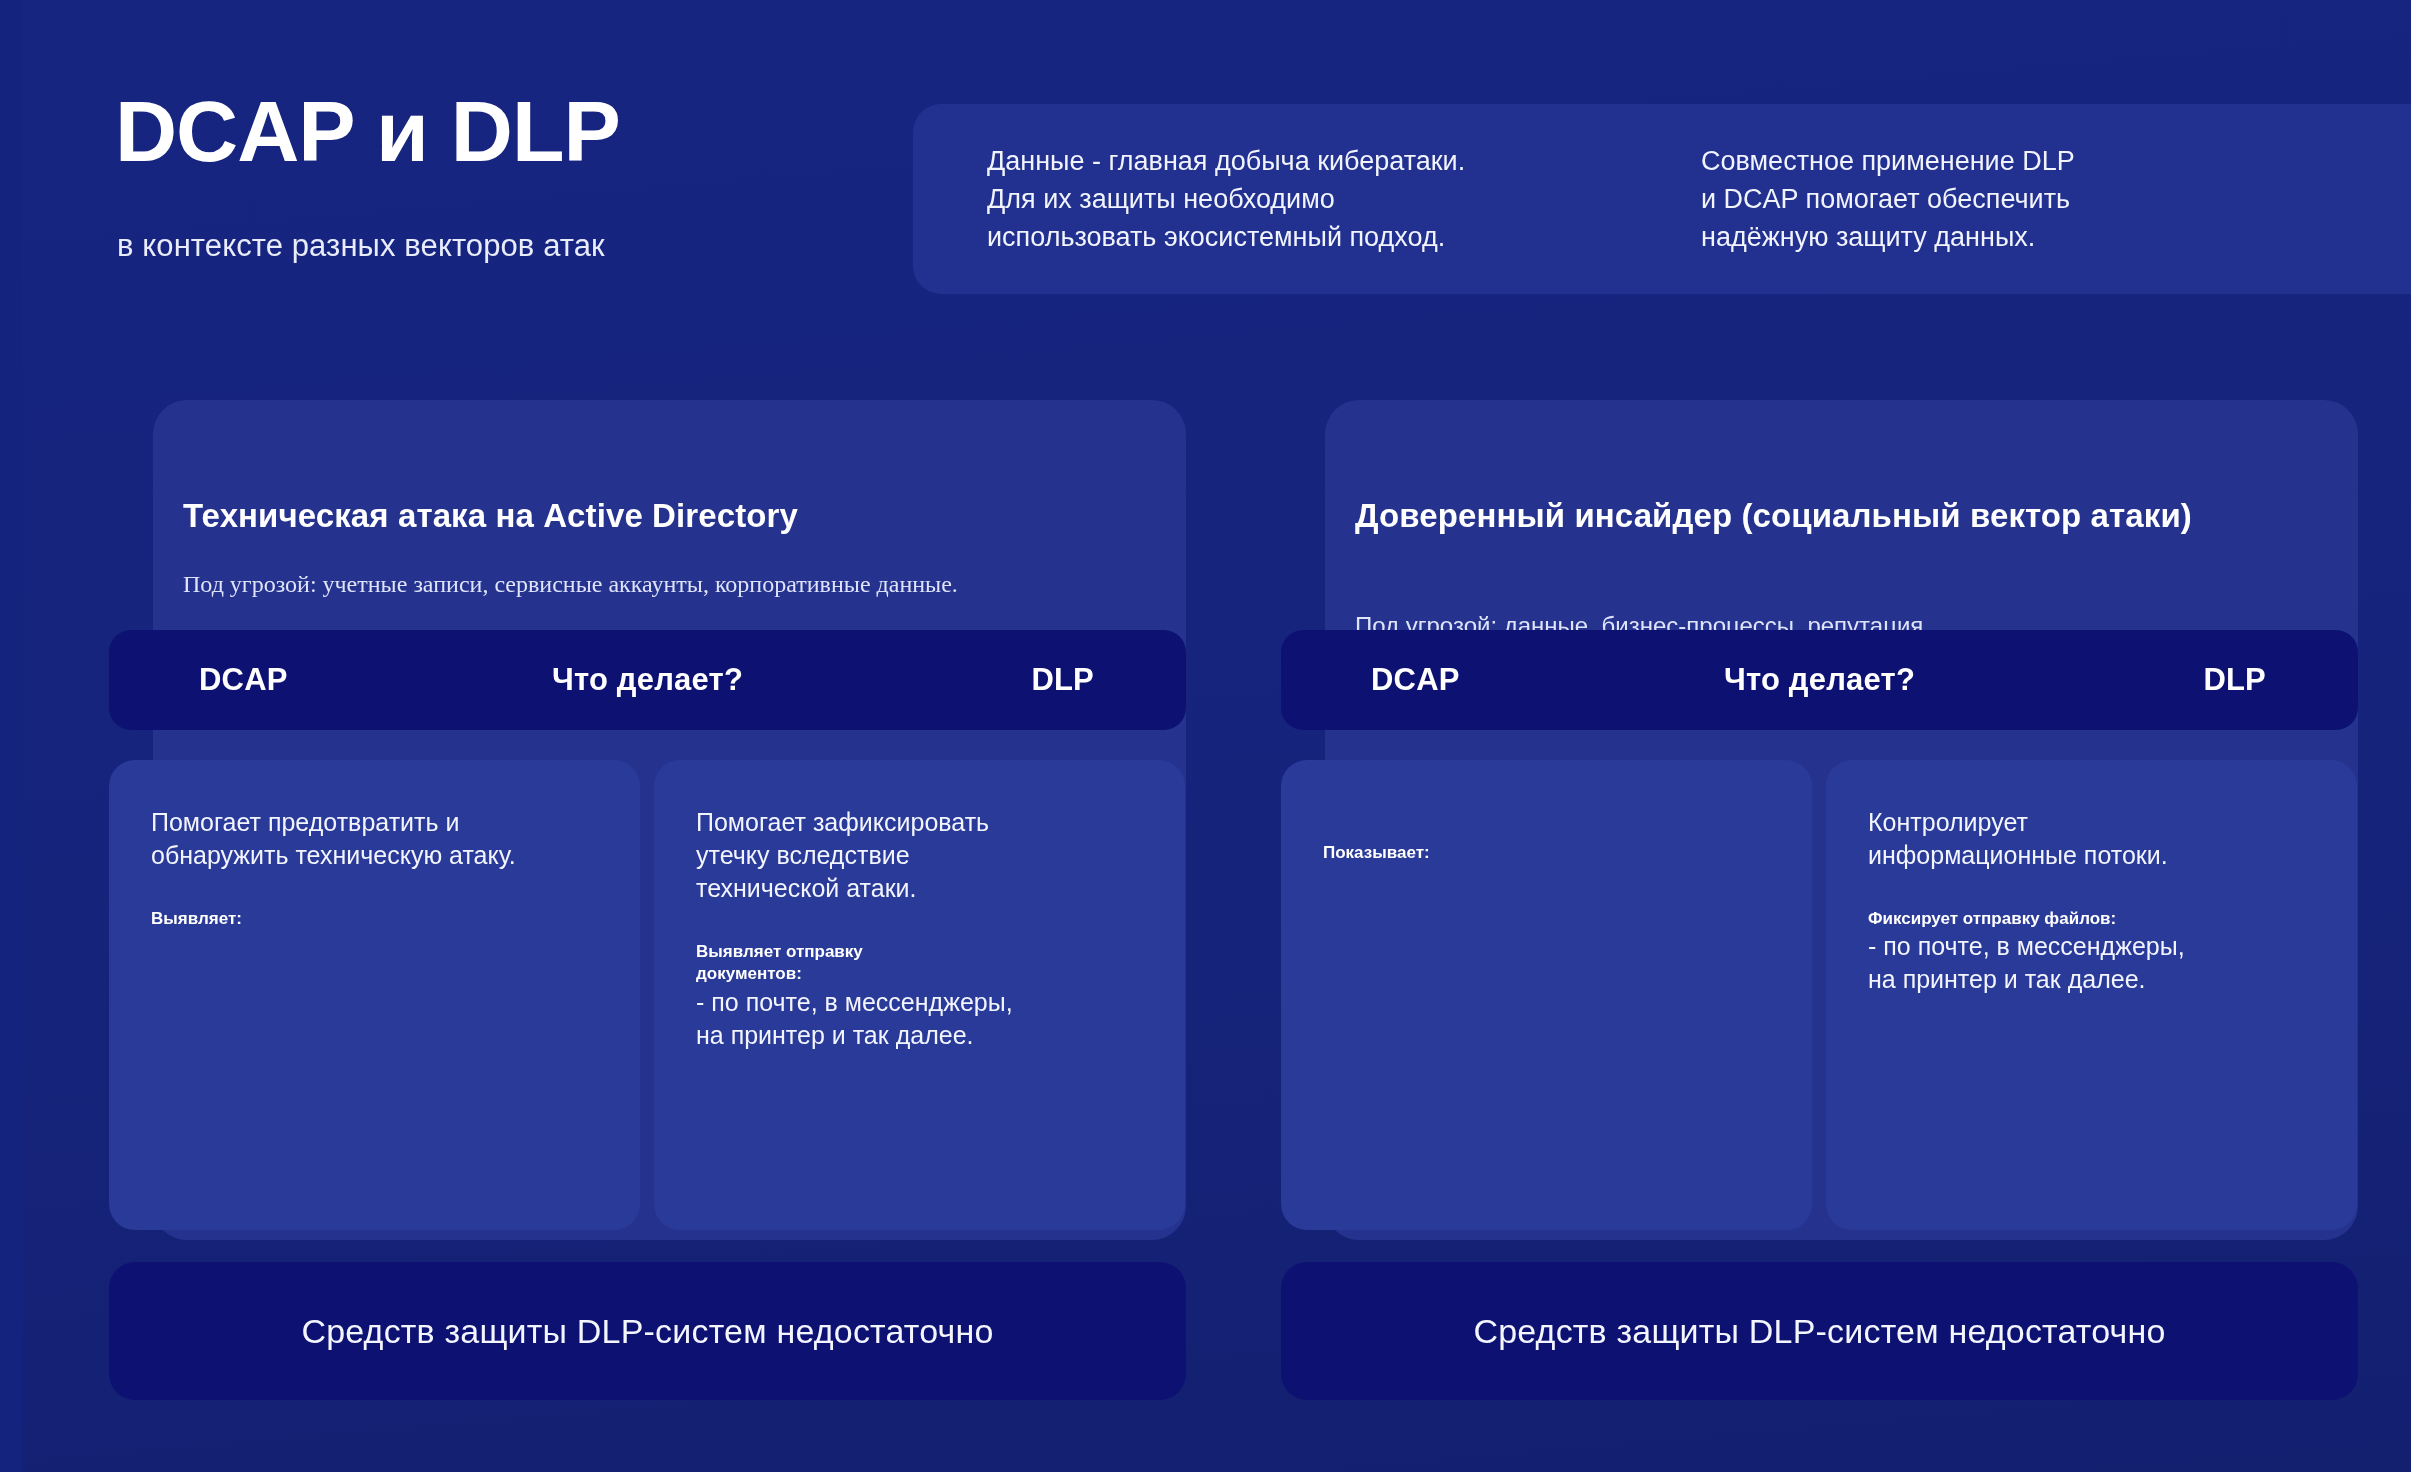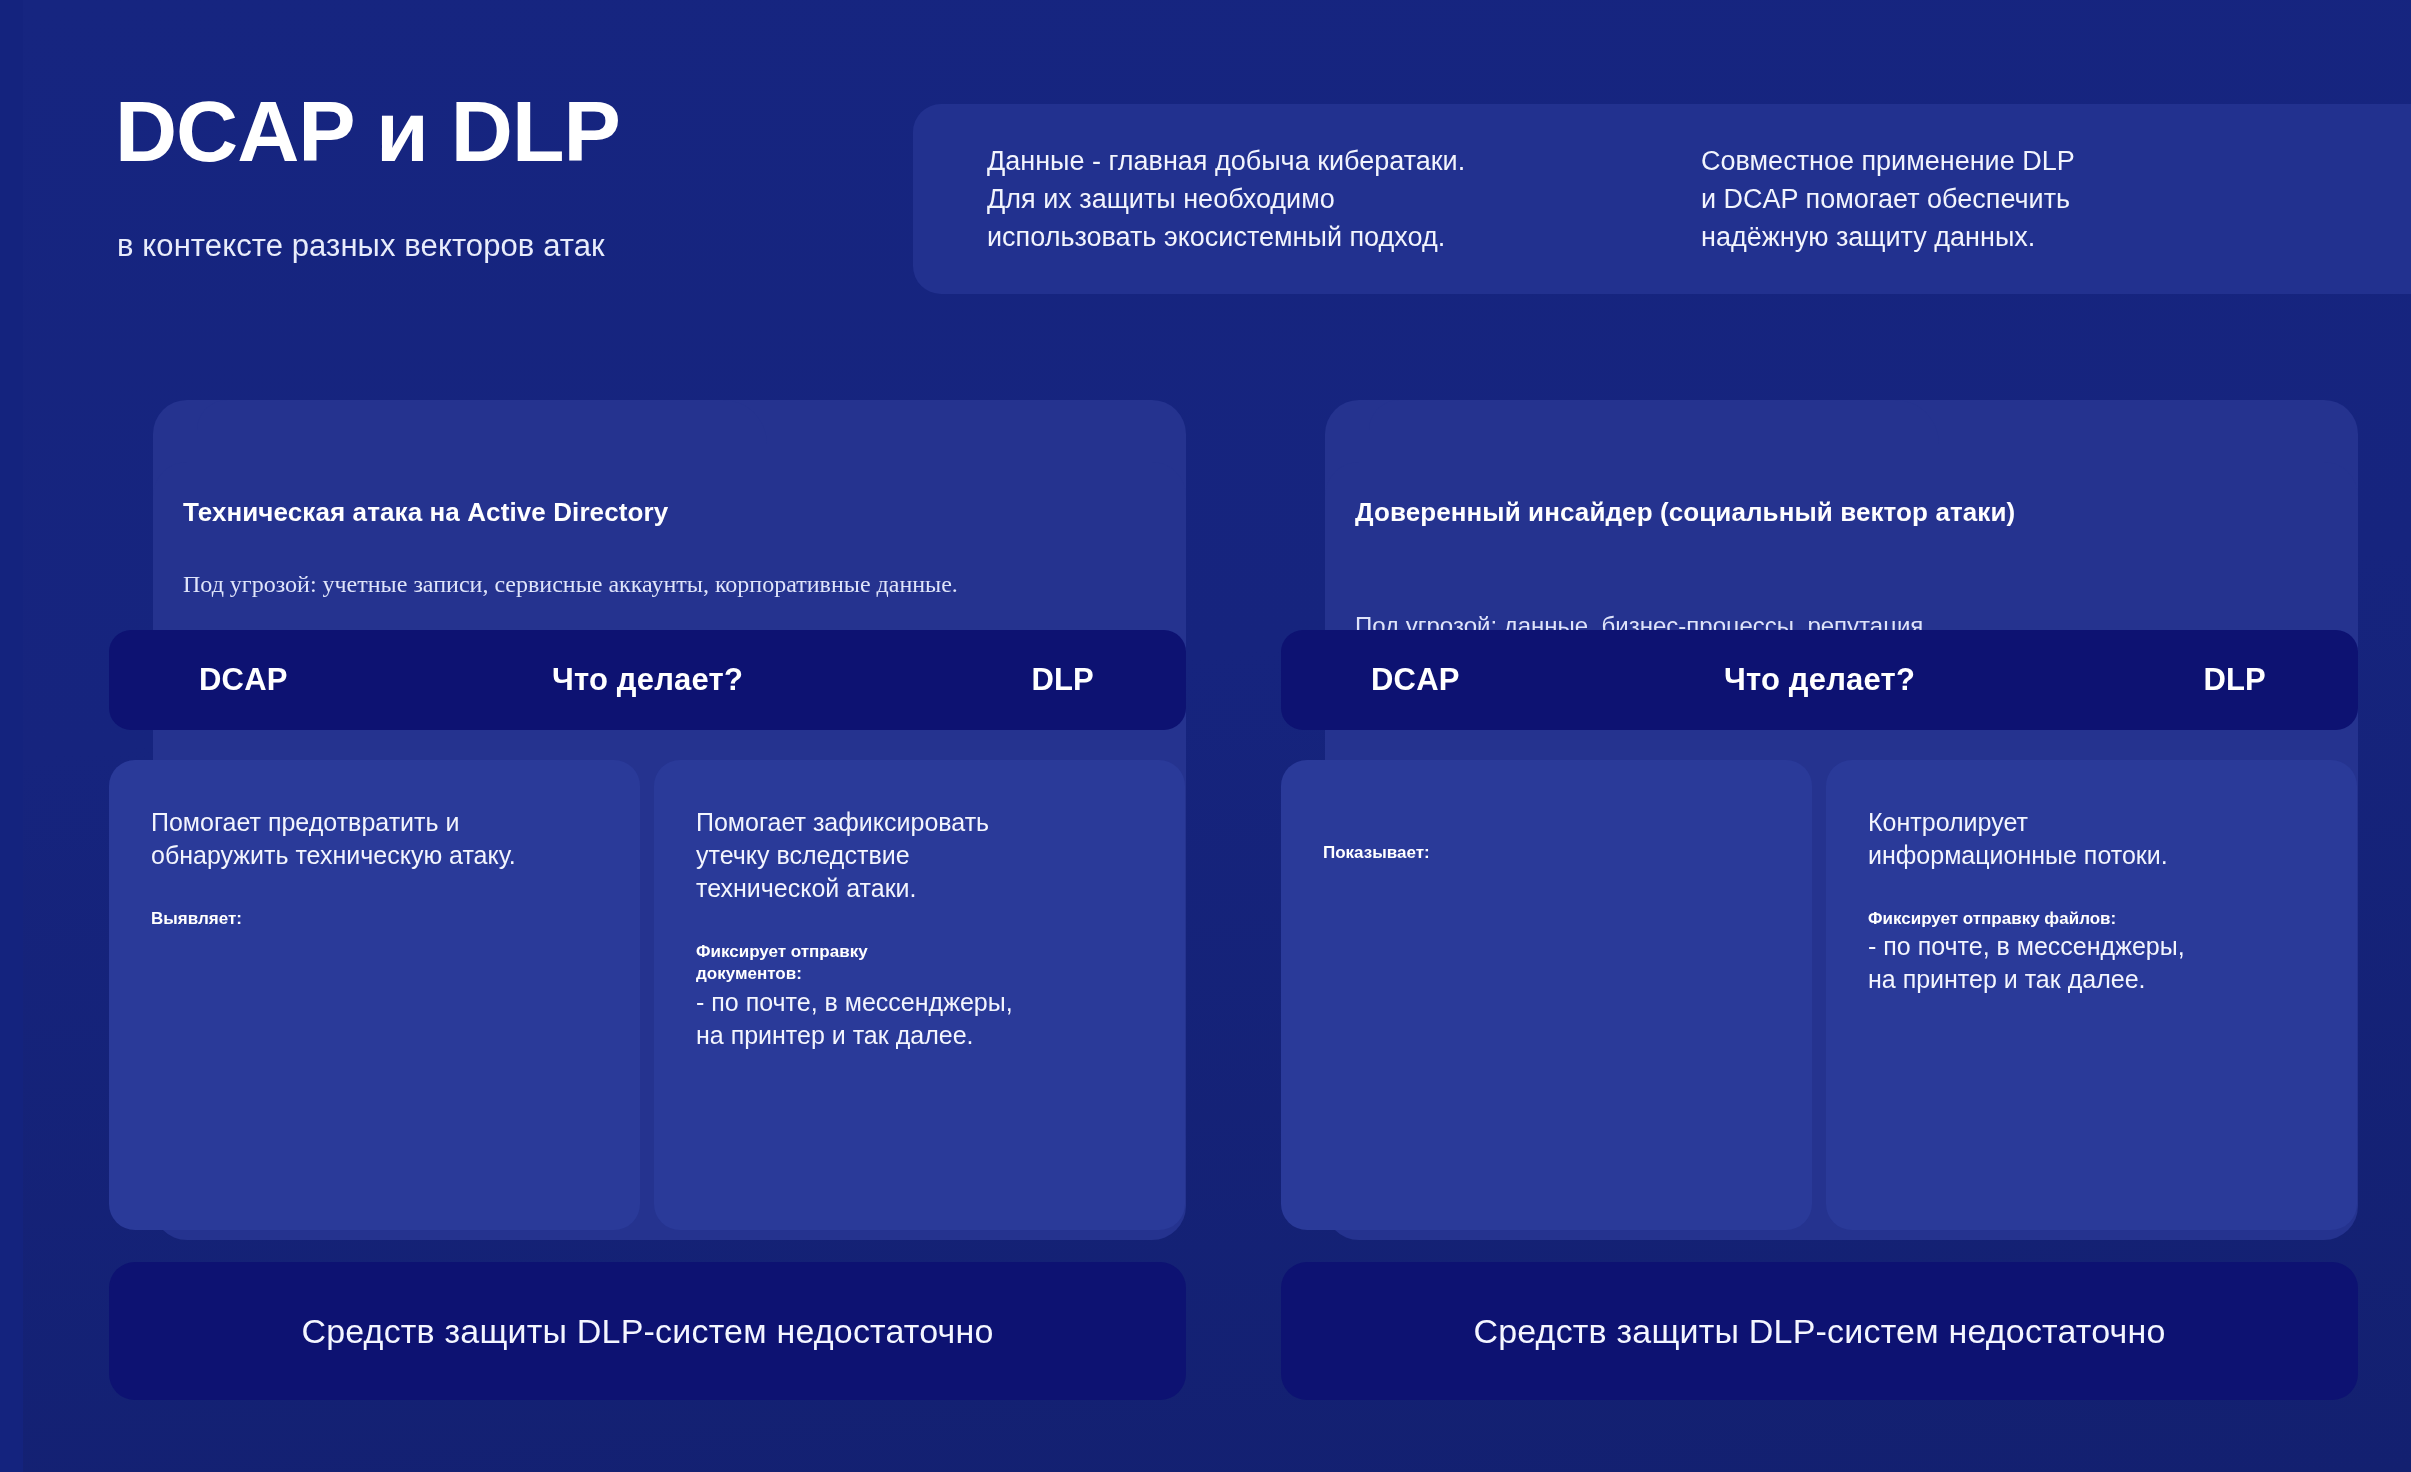--- a/index.html
+++ b/index.html
@@ -117,21 +117,21 @@
     height: 700px;
     background: #25338f;
     border-radius: 34px;
   }
 
   .panel-heading {
     position: absolute;
     left: 74px;
     top: 96px;
     width: 900px;
-    font-size: 26px;
+    font-size: 33px;
     font-weight: 700;
     line-height: 1.24;
     letter-spacing: 0.1px;
   }
   .panel-sub {
     position: absolute;
     left: 74px;
     width: 880px;
     font-size: 24px;
     font-weight: 400;
@@ -254,21 +254,21 @@
           <p>Помогает предотвратить и
 обнаружить техническую атаку.</p>
           <div class="gap"></div>
           <div class="bold-lead">Выявляет:</div>
         </div>
         <div class="box">
           <p>Помогает зафиксировать
 утечку вследствие
 технической атаки.</p>
           <div class="gap"></div>
-          <div class="bold-lead">Фиксирует отправку
+          <div class="bold-lead">Выявляет отправку
 документов:</div>
           <p>- по почте, в мессенджеры,
 на принтер и так далее.</p>
         </div>
       </div>
 
       <div class="footer-strip">
         <span>Средств защиты DLP-систем недостаточно</span>
       </div>
     </div>

